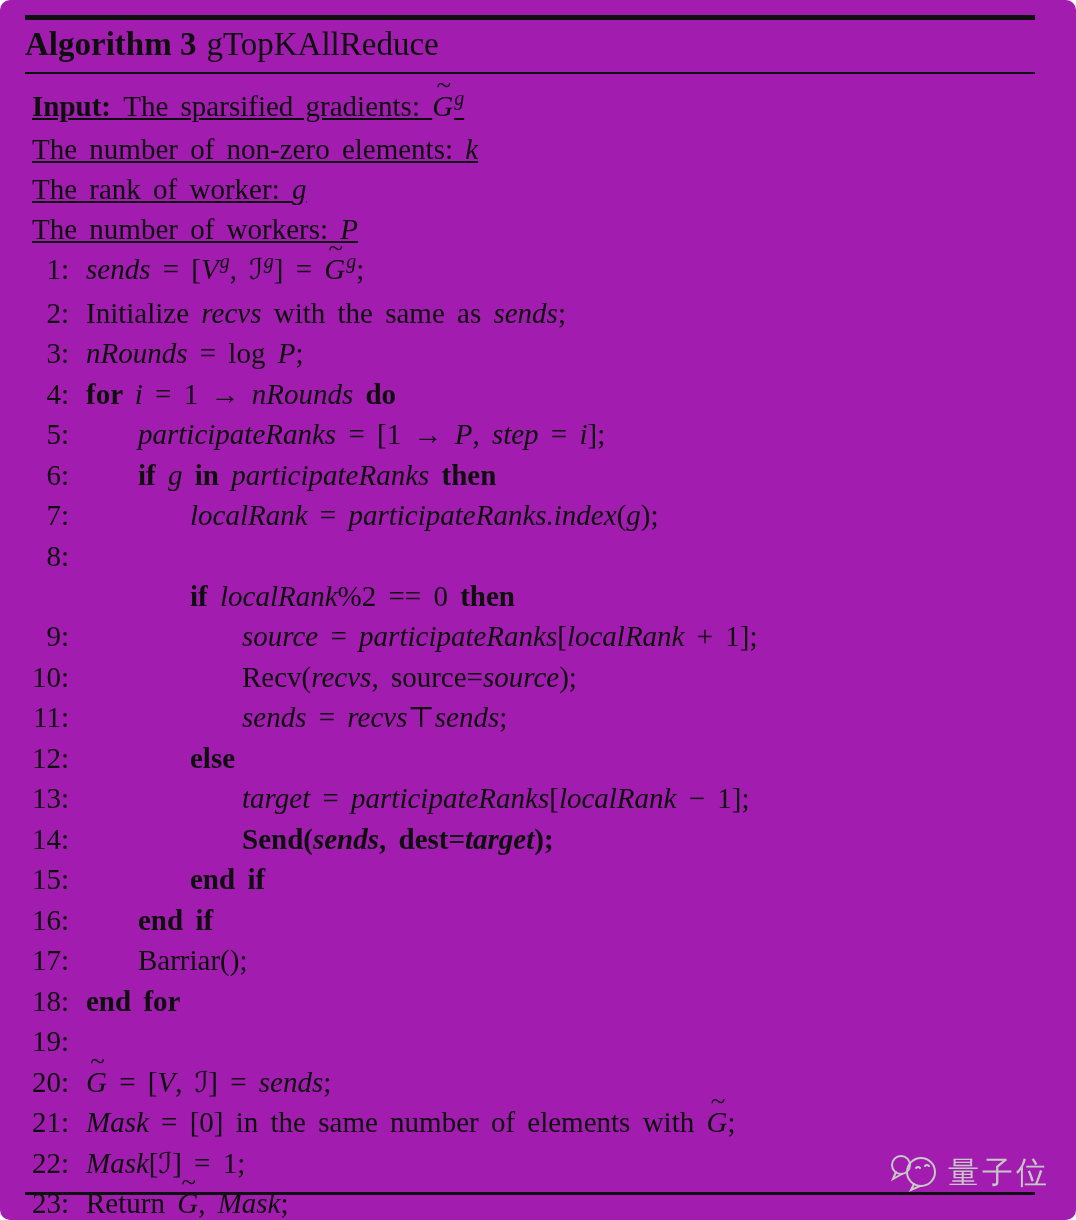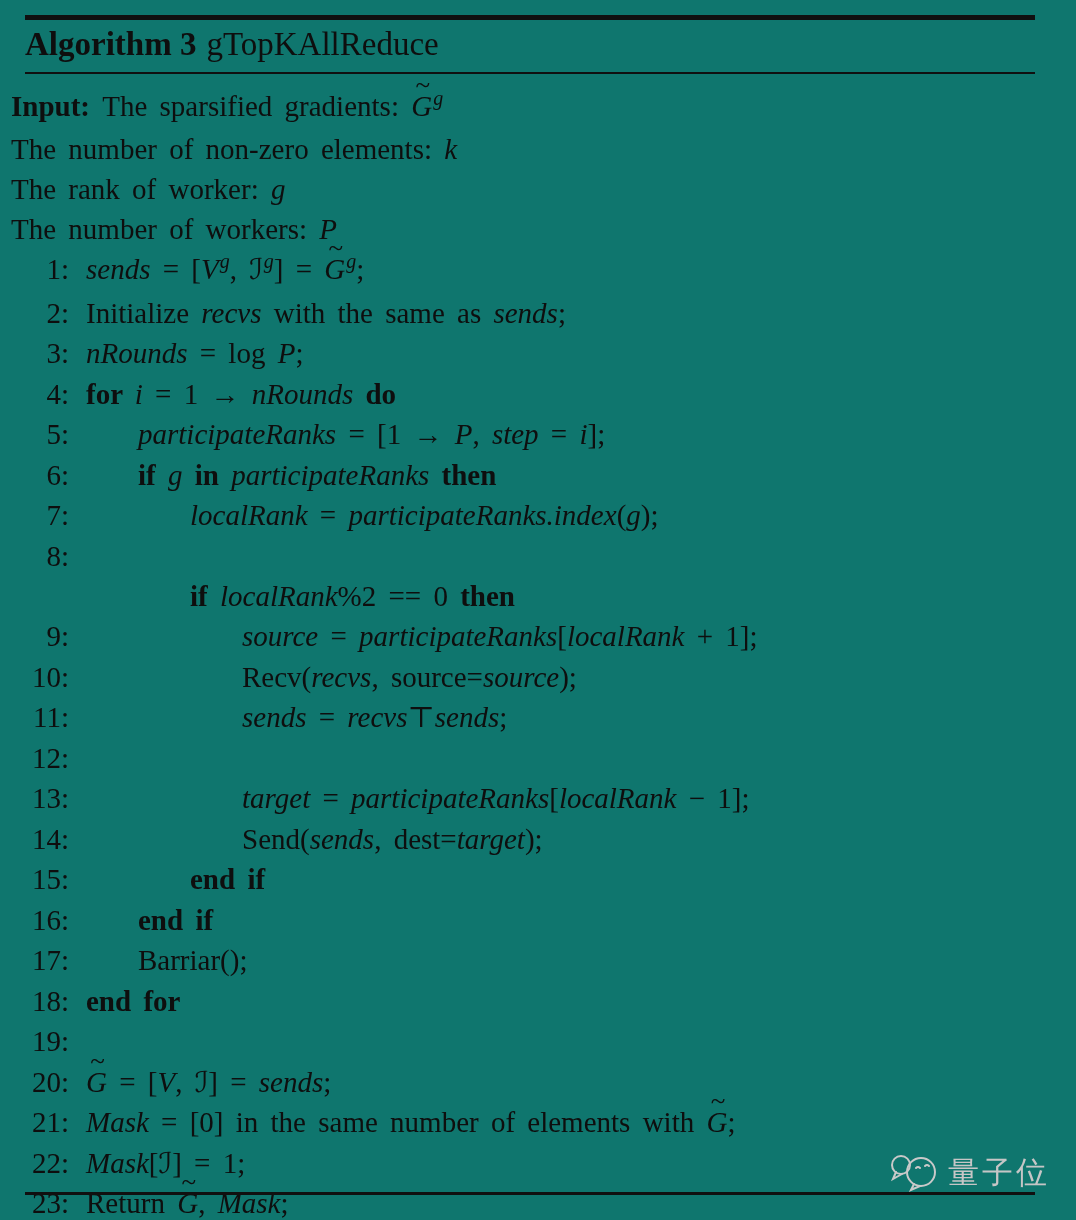--- a/index.html
+++ b/index.html
@@ -1,26 +1,26 @@
 <!DOCTYPE html>
 <html><head>
 <meta charset="utf-8">
 <style>
   html,body{margin:0;padding:0;background:#ffffff;}
   .page{
-    position:relative;width:1076px;height:1220px;background:#0f766e;
-    font-family:"Liberation Serif","DejaVu Serif",serif;color:#0e0e0e;overflow:hidden;
+    position:relative;width:1076px;height:1220px;background:#a21caf;
+    font-family:"Liberation Serif","DejaVu Serif",serif;color:#0e0e0e;overflow:hidden;border-radius:10px;
   }
   .rule{position:absolute;left:25px;width:1010px;background:#101010;}
   .rule-top{top:15px;height:5px;}
   .rule-mid{top:72px;height:2px;}
   .rule-bottom{top:1192px;height:3px;}
   .title{position:absolute;left:25px;top:24px;font-size:33px;line-height:40px;white-space:nowrap;}
   .title .lbl{font-weight:bold;margin-right:10px;}
-  .input-block{position:absolute;left:11px;top:86px;width:1020px;}
+  .input-block{position:absolute;left:32px;top:86px;width:1020px;text-decoration:underline;}
   .hline{font-size:29px;line-height:40px;word-spacing:5px;white-space:nowrap;}
   .code-list{position:absolute;left:25px;top:249px;width:1040px;}
   .cline{display:flex;font-size:29px;line-height:40.5px;word-spacing:5px;white-space:nowrap;}
   .no{flex:0 0 44px;text-align:right;word-spacing:normal;}
   .ct{padding-left:17px;}
   .s-rm{}
   .s-it{font-style:italic;}
   .s-bf{font-weight:bold;}
   .s-sup{font-style:italic;font-size:20px;position:relative;top:-11px;margin-left:1px;}
   .s-cal{font-style:italic;font-family:"DejaVu Serif","DejaVu Sans",serif;}
@@ -91,28 +91,29 @@
       <div class="cline">
         <span class="no">10:</span>
         <span class="ct" style="padding-left: 173px; text-align: center;"><span class="s-rm">Recv(</span><span class="s-it">recvs</span><span class="s-rm">, source=</span><span class="s-it">source</span><span class="s-rm">);</span></span>
       </div>
       <div class="cline">
         <span class="no">11:</span>
         <span class="ct" style="padding-left: 173px;"><span class="s-it">sends</span><span class="s-rm"> = </span><span class="s-it">recvs</span><span class="s-rm">⊤</span><span class="s-it">sends</span><span class="s-rm">;</span></span>
       </div>
       <div class="cline">
         <span class="no">12:</span>
+        <span class="ct" style="padding-left: 121px;"><span class="s-bf">else</span></span>
       </div>
       <div class="cline">
         <span class="no">13:</span>
         <span class="ct" style="padding-left: 173px;"><span class="s-it">target</span><span class="s-rm"> = </span><span class="s-it">participateRanks</span><span class="s-rm">[</span><span class="s-it">localRank</span><span class="s-rm"> − 1];</span></span>
       </div>
       <div class="cline">
         <span class="no">14:</span>
-        <span class="ct" style="padding-left: 173px;"><span class="s-rm">Send(</span><span class="s-it">sends</span><span class="s-rm">, dest=</span><span class="s-it">target</span><span class="s-rm">);</span></span>
+        <span class="ct" style="padding-left: 173px; font-weight: bold;"><span class="s-rm">Send(</span><span class="s-it">sends</span><span class="s-rm">, dest=</span><span class="s-it">target</span><span class="s-rm">);</span></span>
       </div>
       <div class="cline">
         <span class="no">15:</span>
         <span class="ct" style="padding-left: 121px;"><span class="s-bf">end if</span></span>
       </div>
       <div class="cline">
         <span class="no">16:</span>
         <span class="ct" style="padding-left: 69px;"><span class="s-bf">end if</span></span>
       </div>
       <div class="cline">

